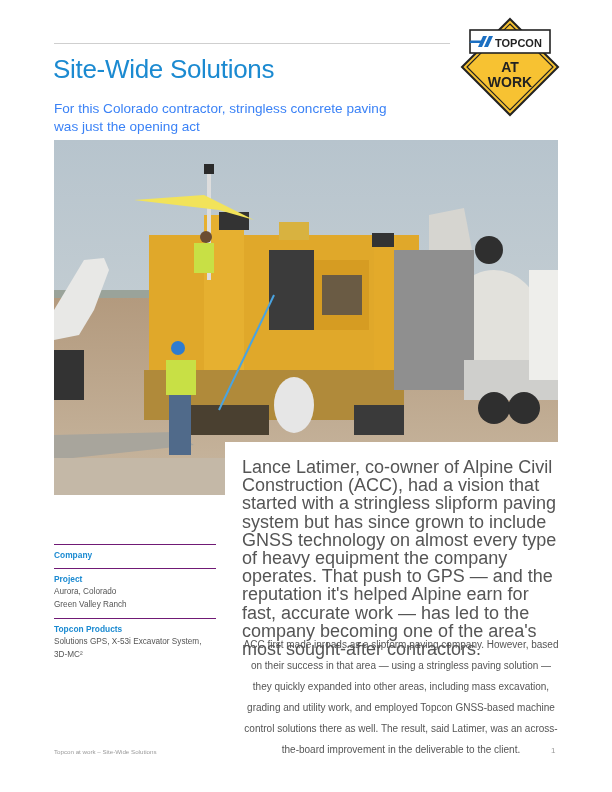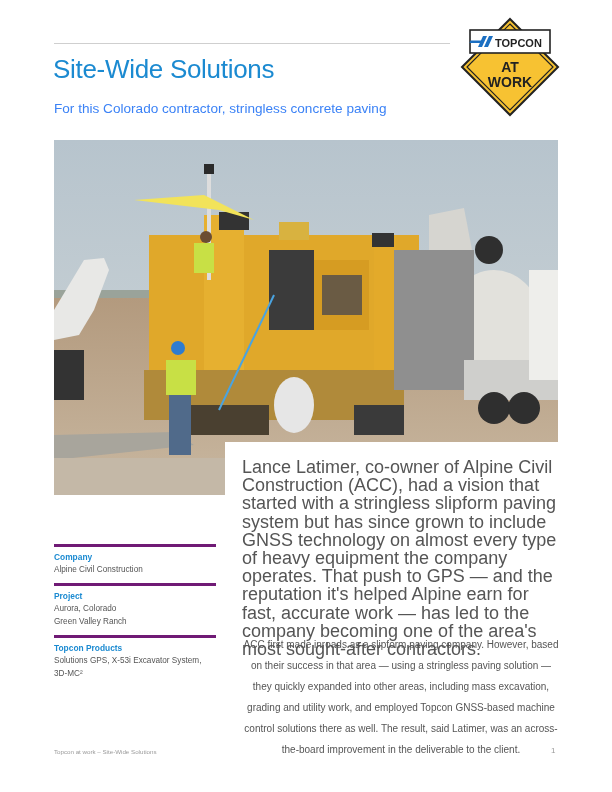--- a/index.html
+++ b/index.html
@@ -13,34 +13,35 @@
   .badge svg { width: 100px; height: 100px; display: block; }
 
   
   .photo { position: absolute; left: 54px; top: 140px; width: 504px; height: 355px; }
   .photo svg { display: block; width: 504px; height: 355px; }
 
   .lead { position: absolute; left: 242px; top: 458px; width: 315px; font-size: 18px; line-height: 18.2px; color: #555; }
   .body-text { position: absolute; left: 242px; top: 634px; width: 318px; font-size: 10px; line-height: 21px; color: #555; text-align: center; }
 
   .sidebar { position: absolute; left: 54px; top: 544px; width: 162px; }
-  .side-block { border-top: 3px solid #701a75; padding-top: 4px; margin-bottom: 7px; }
+  .side-block { border-top: 1px solid #701a75; padding-top: 4px; margin-bottom: 7px; }
   .side-head { font-size: 8.4px; font-weight: bold; color: #1b8ad1; line-height: 12px; }
   .side-line { font-size: 8.2px; color: #555; line-height: 13px; }
 
   .footer-left { position: absolute; left: 54px; top: 748px; font-size: 6.2px; color: #9a9a9a; }
   .footer-right { position: absolute; left: 551px; top: 746px; font-size: 8px; color: #9a9a9a; }
 </style>
 </head>
 <body>
 
 <div class="header-rule"></div>
 <div class="title">Site-Wide Solutions</div>
 <div class="subtitle">
   <div>For this Colorado contractor, stringless concrete paving</div>
+  <div>was just the opening act</div>
 </div>
 
 <div class="badge">
   <svg viewBox="0 0 100 100">
     <polygon points="50,2 98,50 50,98 2,50" fill="#f7c232" stroke="#222" stroke-width="2"></polygon>
     <polygon points="50,7 93,50 50,93 7,50" fill="none" stroke="#222" stroke-width="1.2"></polygon>
     <rect x="10" y="13" width="80" height="23" fill="#fff" stroke="#222" stroke-width="1.6"></rect>
     <g>
       <polygon points="18,30 23,19 27,19 22,30" fill="#1b6fc2"></polygon>
       <polygon points="24,30 29,19 33,19 28,30" fill="#1b6fc2"></polygon>
@@ -115,21 +116,20 @@
     </g>
   </svg>
 </div>
 
 <div class="lead">Lance Latimer, co-owner of Alpine Civil Construction (ACC), had a vision that started with a stringless slipform paving system but has since grown to include GNSS technology on almost every type of heavy equipment the company operates. That push to GPS — and the reputation it's helped Alpine earn for fast, accurate work — has led to the company becoming one of the area's most sought-after contractors.</div>
 <div class="body-text">ACC first made inroads as a slipform paving company. However, based on their success in that area — using a stringless paving solution — they quickly expanded into other areas, including mass excavation, grading and utility work, and employed Topcon GNSS-based machine control solutions there as well. The result, said Latimer, was an across-the-board improvement in the deliverable to the client.</div>
 
 <div class="sidebar">
   <div class="side-block">
     <div class="side-head">Company</div>
-    <div class="side-line">Alpine Civil Construction</div>
   </div>
   <div class="side-block">
     <div class="side-head">Project</div>
     <div class="side-line">Aurora, Colorado</div>
     <div class="side-line">Green Valley Ranch</div>
   </div>
   <div class="side-block">
     <div class="side-head">Topcon Products</div>
     <div class="side-line">Solutions GPS, X-53i Excavator System,</div>
     <div class="side-line">3D-MC²</div>

